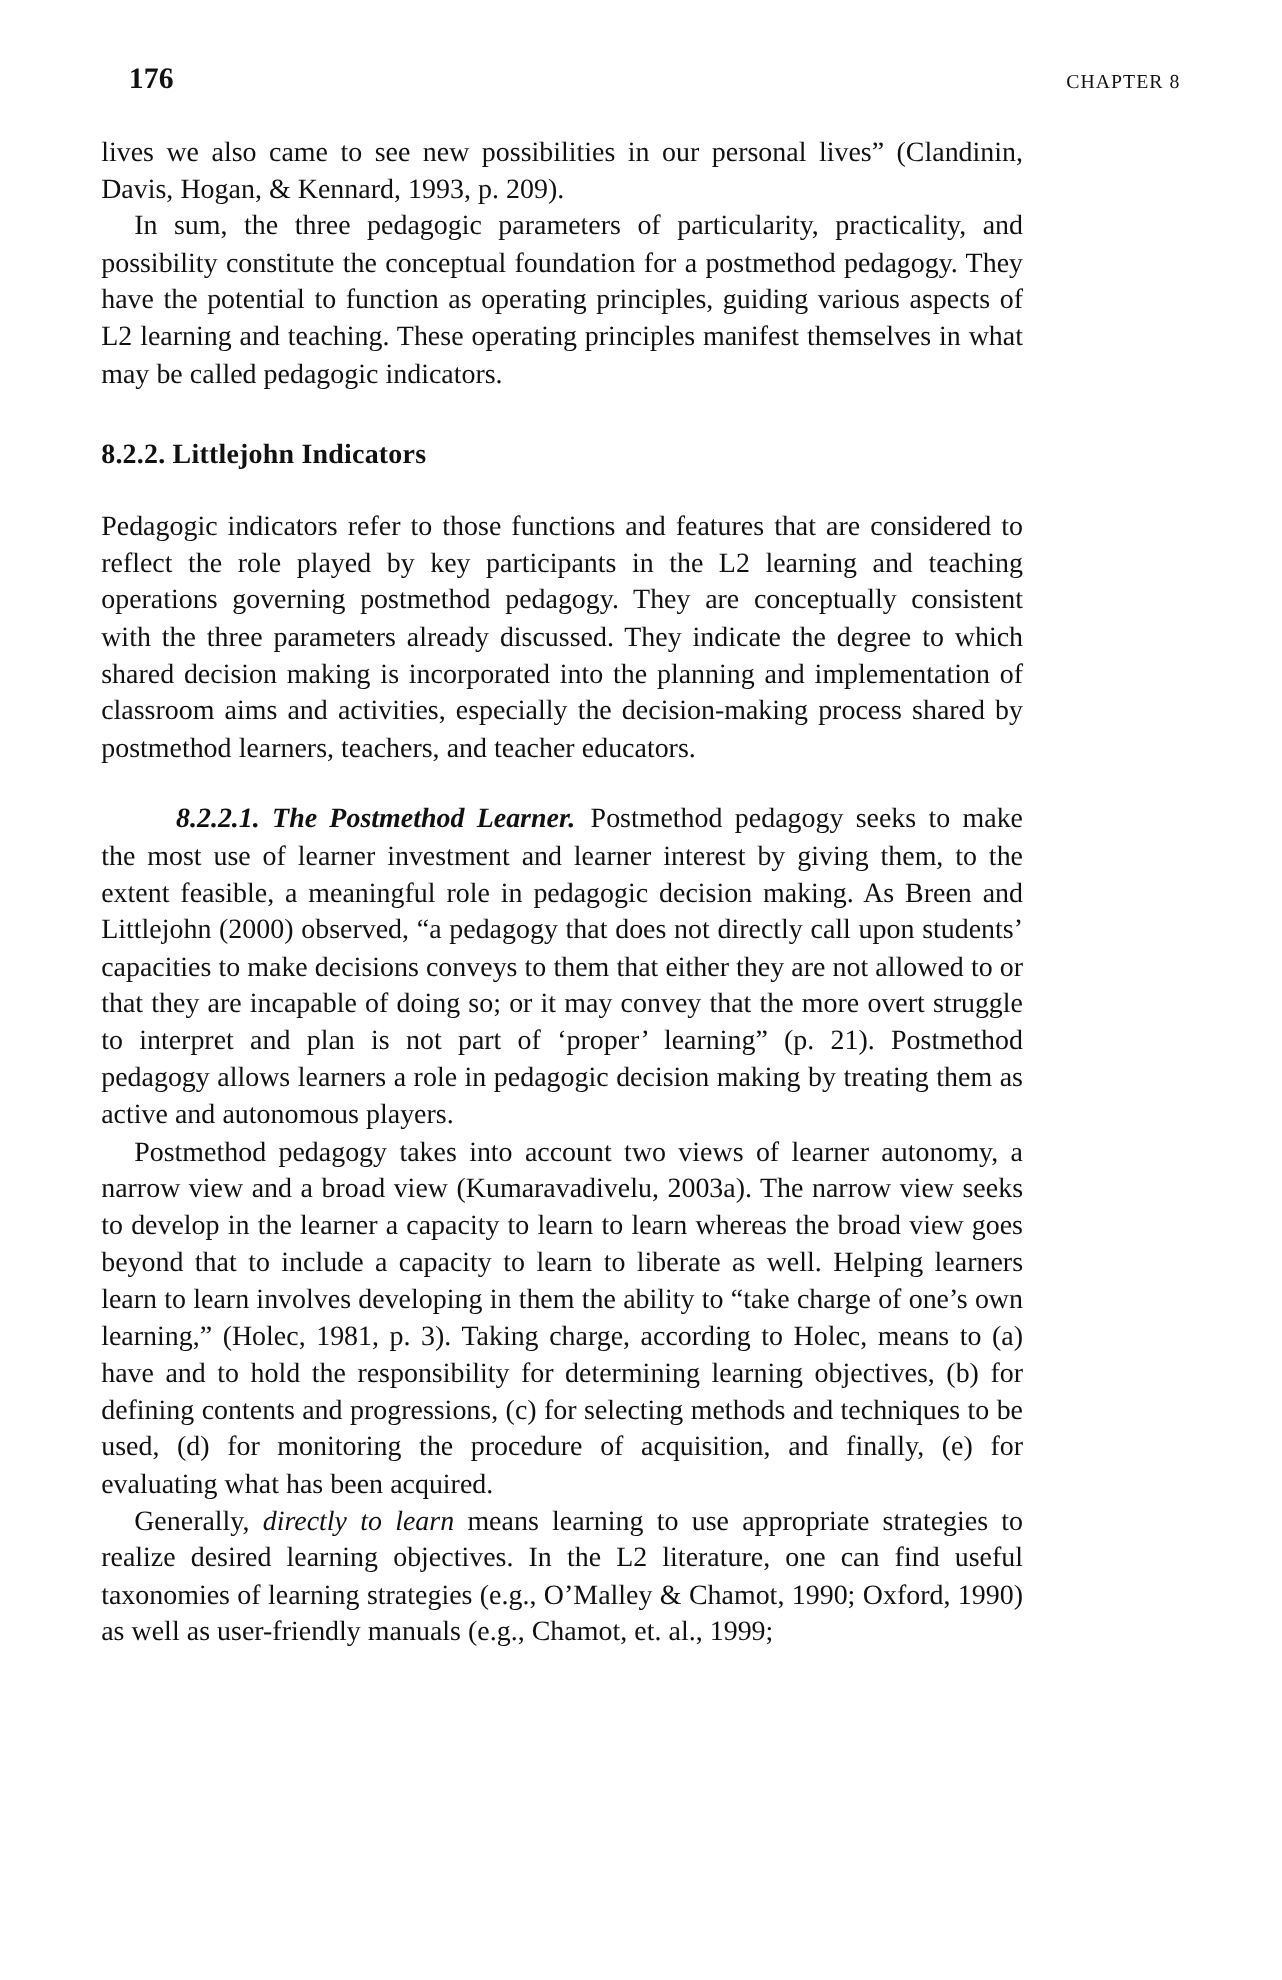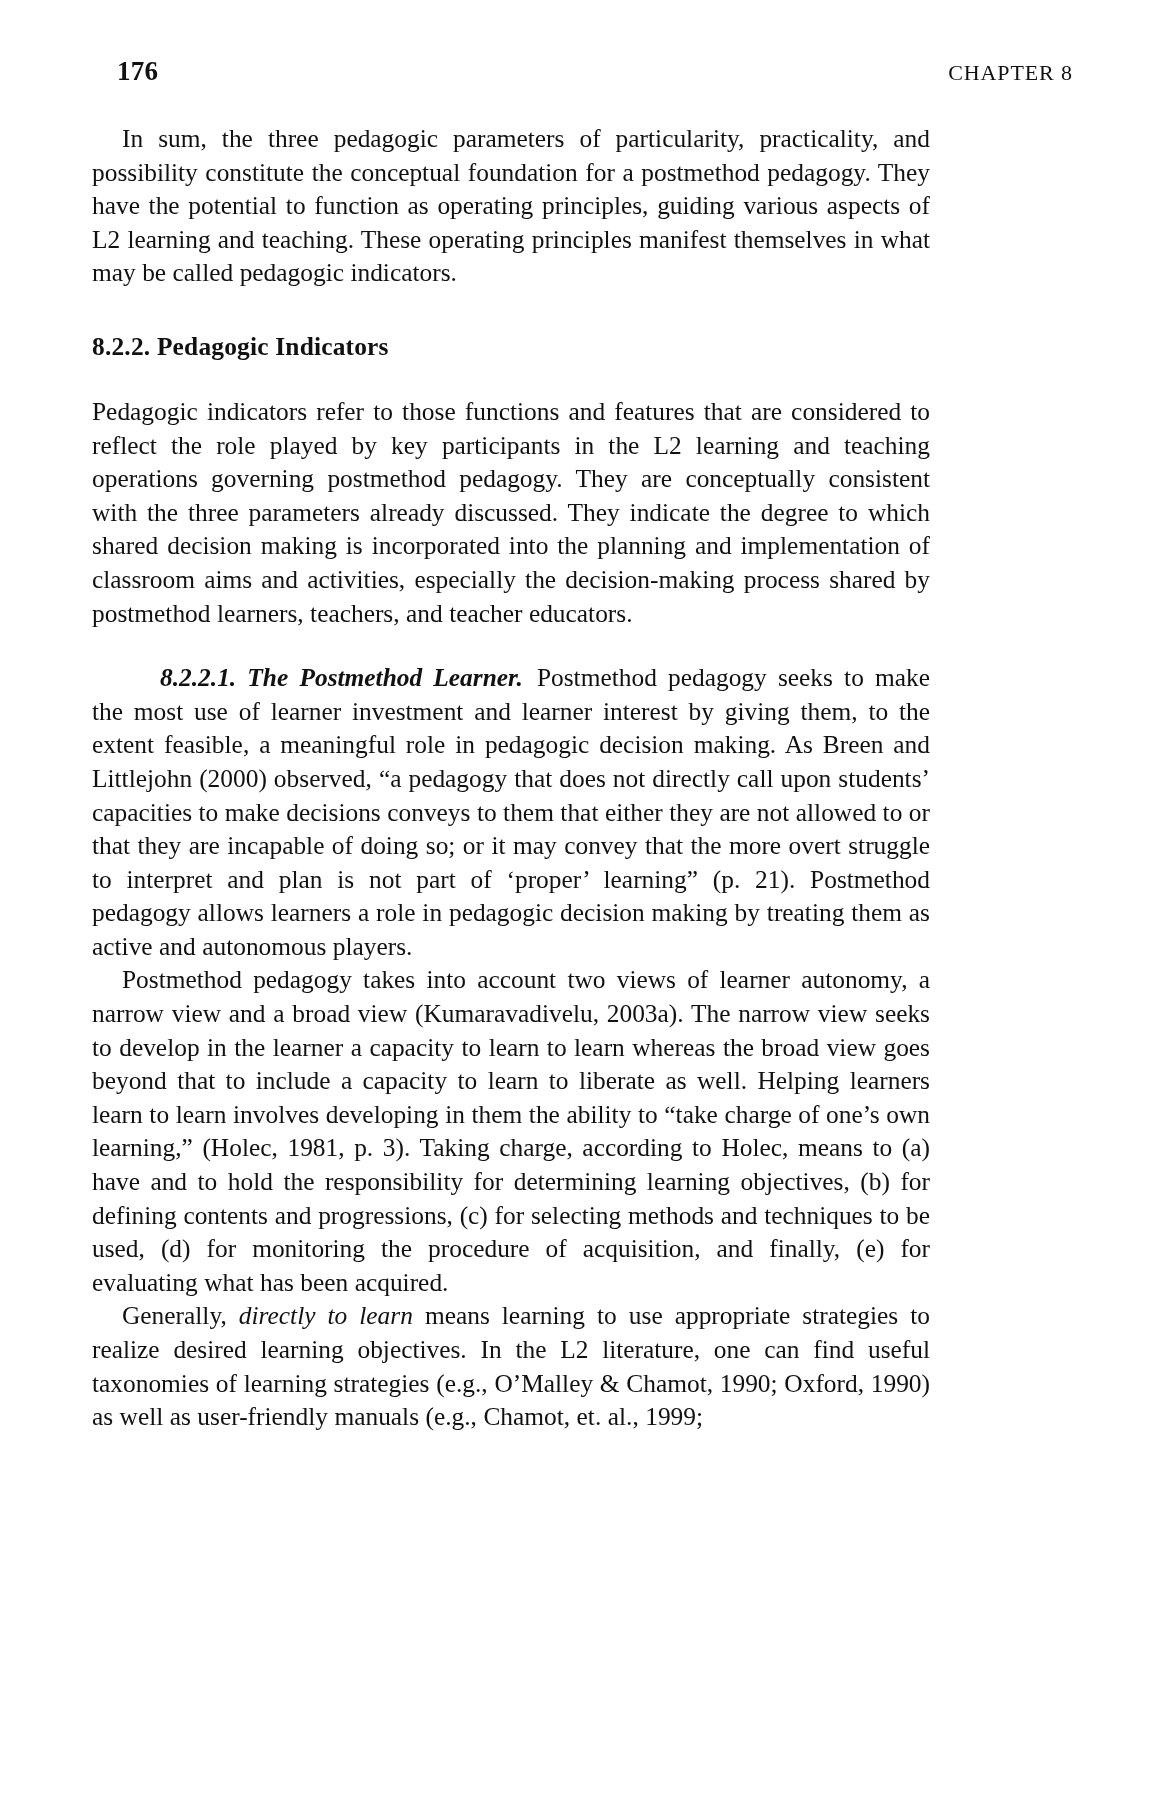--- a/index.html
+++ b/index.html
@@ -38,21 +38,21 @@
     justify-content: space-between;
   }
   .folio {
     font-size: 27px;
     font-weight: bold;
     letter-spacing: 0.2px;
     line-height: 1;
     margin-left: 25px;
   }
   .chapter-label {
-    font-size: 22px;
+    font-size: 18px;
     font-variant: small-caps;
     letter-spacing: 0.9px;
     line-height: 1;
     text-transform: none;
   }
 
   
   .textblock {
     position: absolute;
     left: 92px;
@@ -107,26 +107,27 @@
 
 <div class="page">
 
   <div class="running-head">
     <span class="folio">176</span>
     <span class="chapter-label">CHAPTER 8</span>
   </div>
 
   <div class="textblock">
 
+    <p class="body noindent">lives we also came to see new possibilities in our personal lives” (Clandinin, Davis, Hogan, &amp; Kennard, 1993, p. 209).</p>
 
     <p class="body indent">In sum, the three pedagogic parameters of particularity, practicality, and possibility constitute the conceptual foundation for a postmethod pedagogy. They have the potential to function as operating principles, guiding various aspects of L2 learning and teaching. These operating principles manifest themselves in what may be called pedagogic indicators.</p>
 
     <div class="sp-after-para-1"></div>
 
-    <h2 class="section-heading">8.2.2.  Pedagogic Indicators</h2>
+    <h2 class="section-heading">8.2.2.  Littlejohn Indicators</h2>
 
     <div class="sp-after-heading"></div>
 
     <p class="body noindent">Pedagogic indicators refer to those functions and features that are considered to reflect the role played by key participants in the L2 learning and teaching operations governing postmethod pedagogy. They are conceptually consistent with the three parameters already discussed. They indicate the degree to which shared decision making is incorporated into the planning and implementation of classroom aims and activities, especially the decision-making process shared by postmethod learners, teachers, and teacher educators.</p>
 
     <div class="sp-before-subsec"></div>
 
     <p class="body indent"><span class="runin">8.2.2.1.  The Postmethod Learner.</span><span class="runin-gap"></span><span>Postmethod pedagogy seeks to make the most use of learner investment and learner interest by giving them, to the extent feasible, a meaningful role in pedagogic decision making. As Breen and Littlejohn (2000) observed, “a pedagogy that does not directly call upon students’ capacities to make decisions conveys to them that either they are not allowed to or that they are incapable of doing so; or it may convey that the more overt struggle to interpret and plan is not part of ‘proper’ learning” (p. 21). Postmethod pedagogy allows learners a role in pedagogic decision making by treating them as active and autonomous players.</span></p>
 
     <p class="body indent">Postmethod pedagogy takes into account two views of learner autonomy, a narrow view and a broad view (Kumaravadivelu, 2003a). The narrow view seeks to develop in the learner a capacity to learn to learn whereas the broad view goes beyond that to include a capacity to learn to liberate as well. Helping learners learn to learn involves developing in them the ability to “take charge of one’s own learning,” (Holec, 1981, p. 3). Taking charge, according to Holec, means to (a) have and to hold the responsibility for determining learning objectives, (b) for defining contents and progressions, (c) for selecting methods and techniques to be used, (d) for monitoring the procedure of acquisition, and finally, (e) for evaluating what has been acquired.</p>

